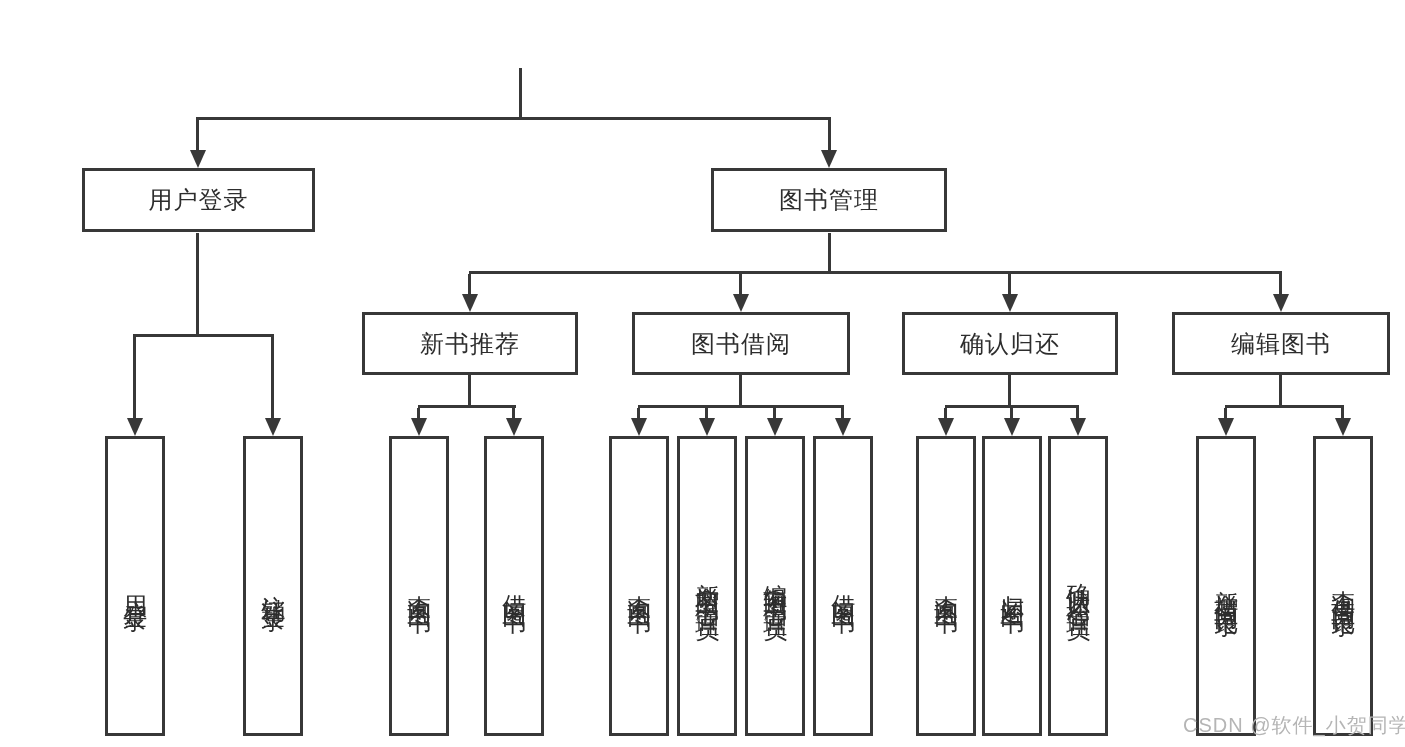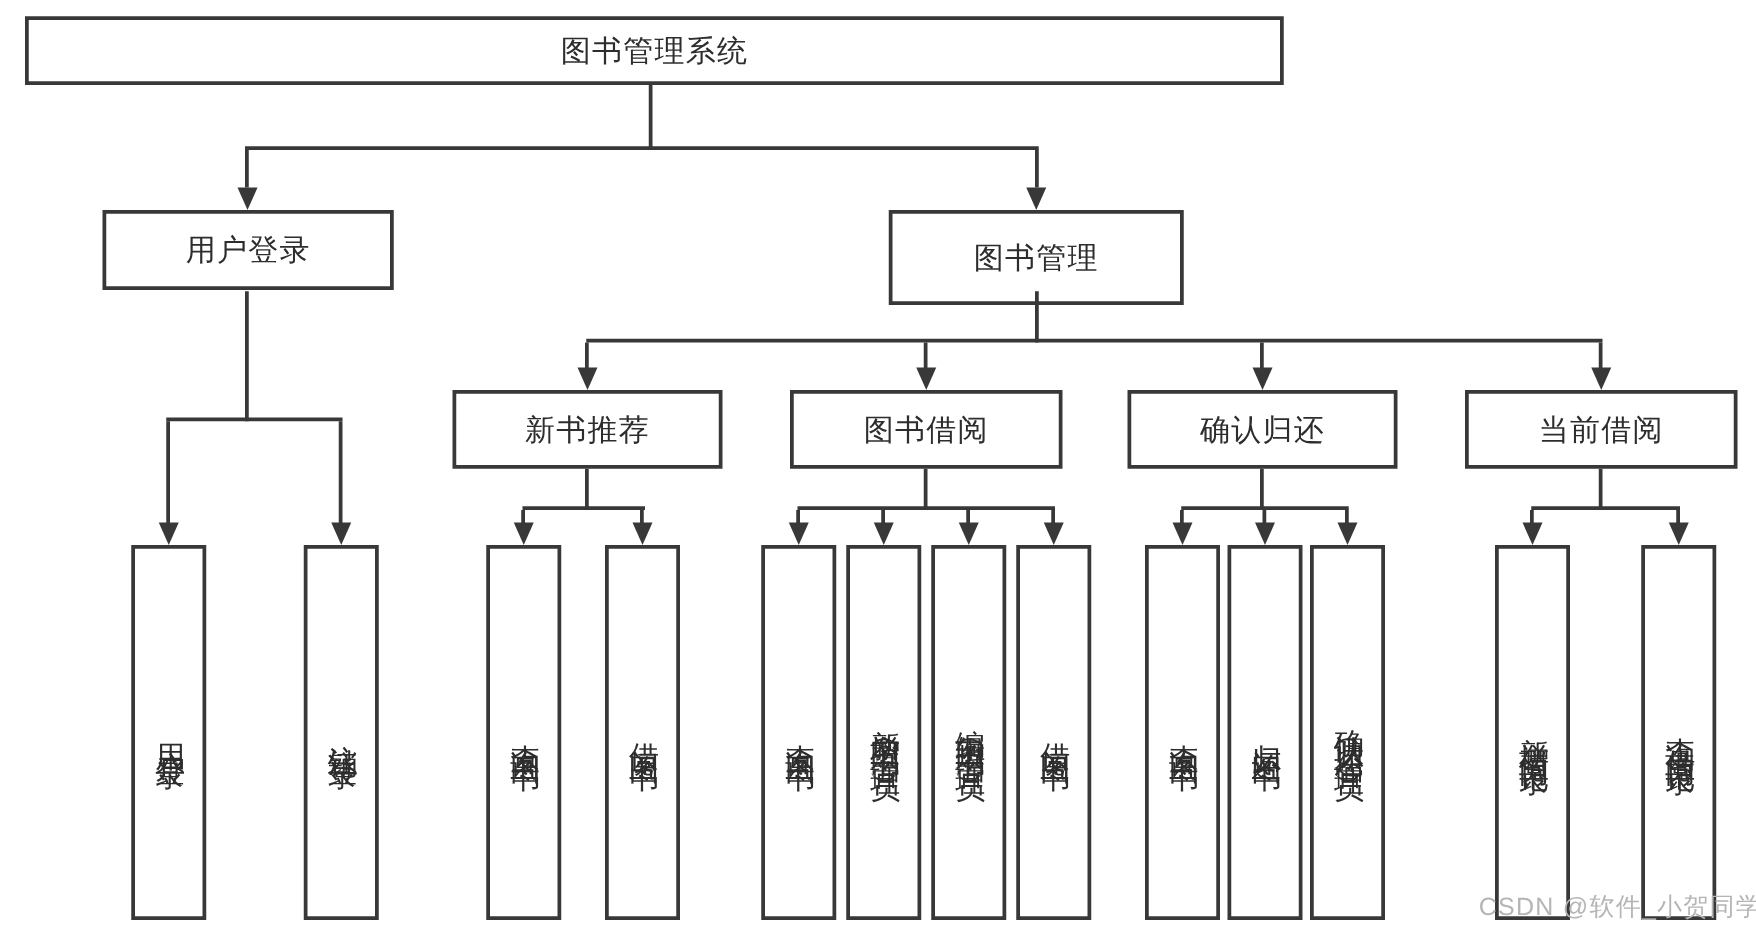--- a/index.html
+++ b/index.html
@@ -38,35 +38,32 @@
   .watermark{
     position:absolute;left:1183px;top:712px;font-size:20px;
     color:var(--watermark);white-space:nowrap;letter-spacing:1px;
   }
 </style>
 </head>
 <body>
 
 <div class="stage">
 
-  <div class="node" style="left:20px;top:13px;width:1007px;height:55px">
-    <span class="lbl">图书管理系统</span>
-  </div>
 
   <i class="vl" style="left:519px;top:68px;height:51px"></i>
   <i class="hl" style="left:196px;top:117px;width:635px"></i>
   <i class="vl" style="left:196px;top:120px;height:30px"></i>
   <i class="vl" style="left:828px;top:120px;height:30px"></i>
   <i class="ar" style="left:190px;top:150px"></i>
   <i class="ar" style="left:821px;top:150px"></i>
 
   <div class="node" style="left:82px;top:168px;width:233px;height:64px">
     <span class="lbl">用户登录</span>
   </div>
-  <div class="node" style="left:711px;top:168px;width:236px;height:76px">
+  <div class="node" style="left:711px;top:168px;width:236px;height:64px">
     <span class="lbl">图书管理</span>
   </div>
 
   <i class="vl" style="left:196px;top:233px;height:104px"></i>
   <i class="hl" style="left:133px;top:334px;width:141px"></i>
   <i class="vl" style="left:133px;top:337px;height:84px"></i>
   <i class="vl" style="left:271px;top:337px;height:84px"></i>
   <i class="ar" style="left:127px;top:418px"></i>
   <i class="ar" style="left:265px;top:418px"></i>
 
@@ -84,21 +81,21 @@
   <div class="node" style="left:632px;top:312px;width:218px;height:63px">
     <span class="lbl">图书借阅</span>
   </div>
   <div class="node" style="left:362px;top:312px;width:216px;height:63px">
     <span class="lbl">新书推荐</span>
   </div>
   <div class="node" style="left:902px;top:312px;width:216px;height:63px">
     <span class="lbl">确认归还</span>
   </div>
   <div class="node" style="left:1172px;top:312px;width:218px;height:63px">
-    <span class="lbl">当前借阅</span>
+    <span class="lbl">编辑图书</span>
   </div>
 
   <i class="vl" style="left:468px;top:375px;height:33px"></i>
   <i class="hl" style="left:418px;top:405px;width:98px"></i>
   <i class="vl" style="left:417px;top:408px;height:12px"></i>
   <i class="vl" style="left:512px;top:408px;height:12px"></i>
   <i class="ar" style="left:411px;top:418px"></i>
   <i class="ar" style="left:506px;top:418px"></i>
 
   <i class="vl" style="left:739px;top:375px;height:33px"></i>

